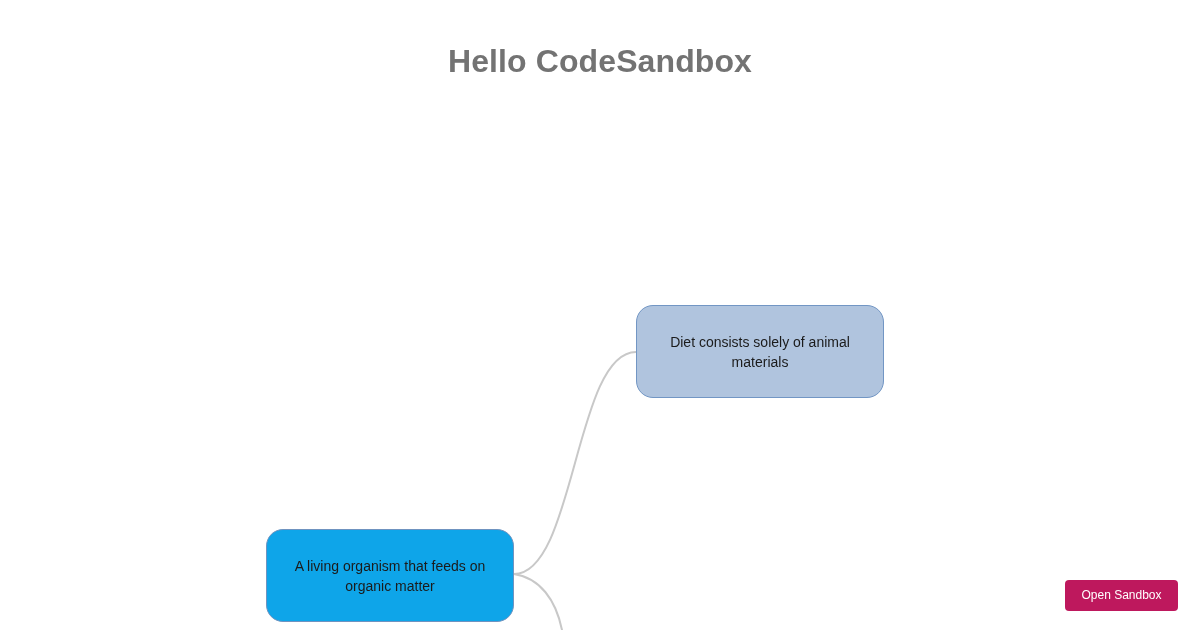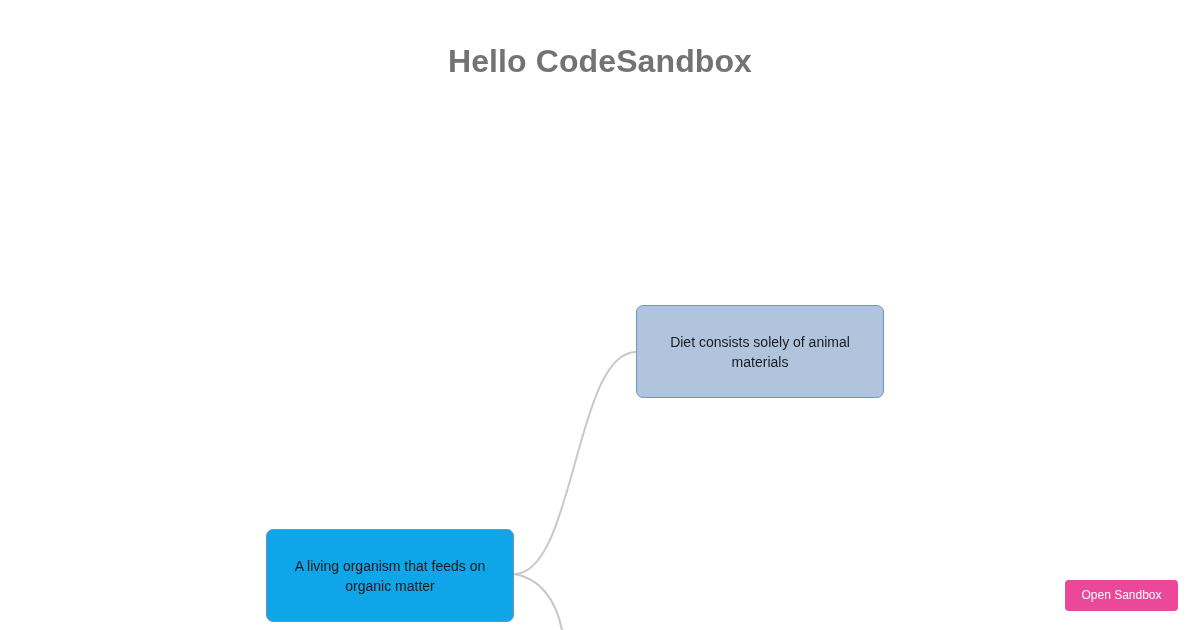--- a/index.html
+++ b/index.html
@@ -50,21 +50,21 @@
     left: 0;
     width: 1200px;
     height: 630px;
     pointer-events: none;
   }
 
   .mindmap-node {
     position: absolute;
     width: 248px;
     height: 93px;
-    border-radius: 7px;
+    border-radius: 17px;
     display: flex;
     align-items: center;
     justify-content: center;
     padding: 6px 16px;
     text-align: center;
     font-size: 14px;
     line-height: 20px;
     color: #1b1b1b;
   }
 
@@ -88,21 +88,21 @@
     border: 1.4px solid #7296c4;
   }
 
   
   #open-sandbox-button {
     position: absolute;
     left: 1065px;
     top: 580px;
     width: 113px;
     height: 31px;
-    background: #ec4899;
+    background: #be185d;
     color: #ffffff;
     border: none;
     border-radius: 4px;
     font-family: "Liberation Sans", sans-serif;
     font-size: 12px;
     line-height: 31px;
     text-align: center;
     padding: 0;
     cursor: pointer;
   }

